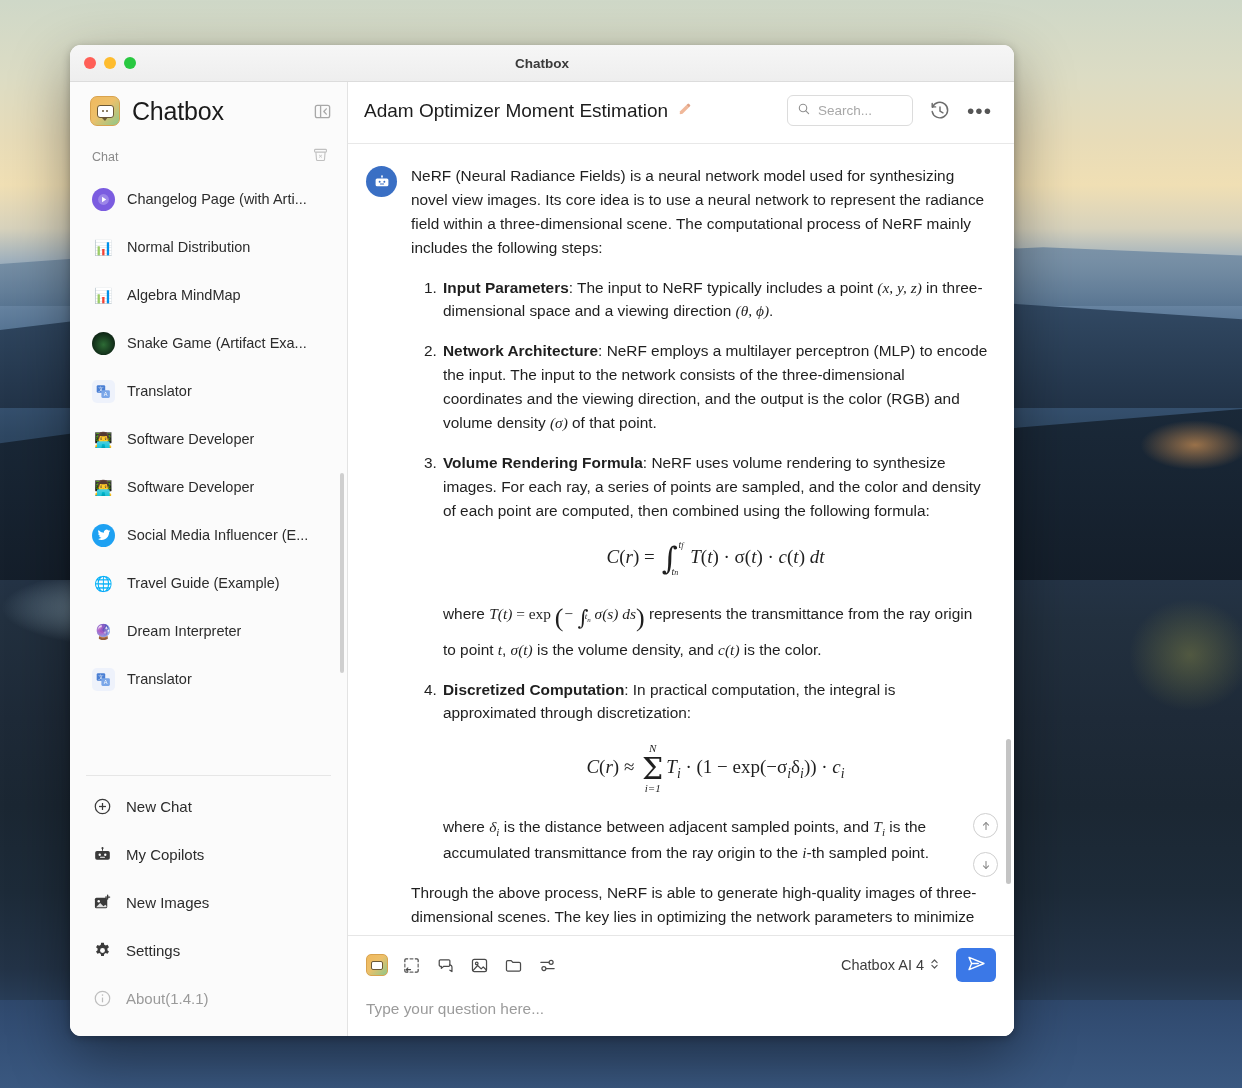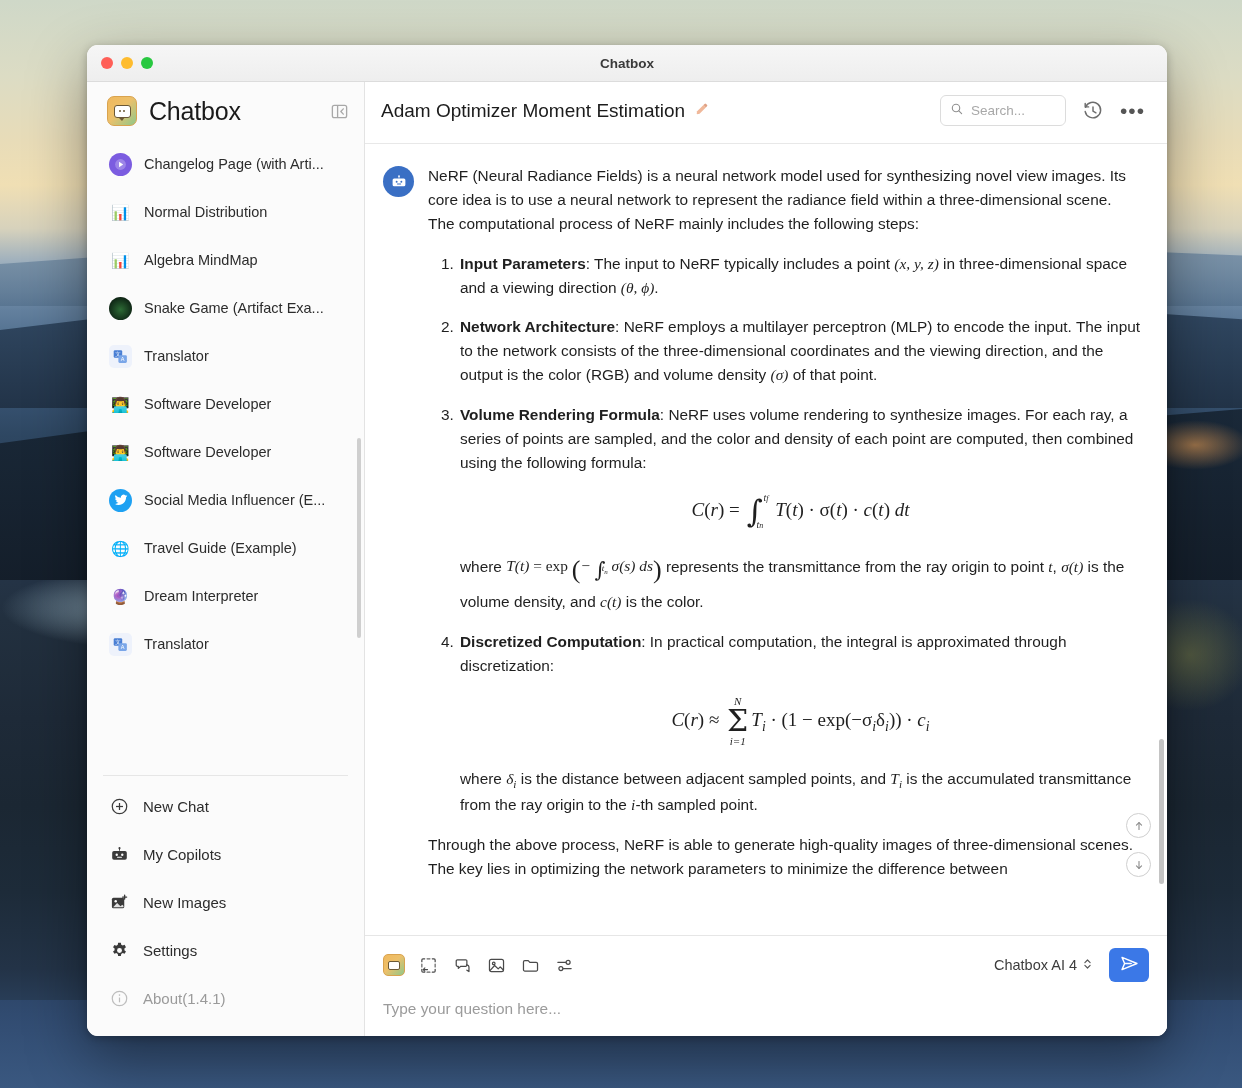--- a/index.html
+++ b/index.html
@@ -53,22 +53,22 @@
   }
   .water-bottom {
     position: absolute; left: 0; right: 0; top: 1000px; height: 88px;
     background: linear-gradient(to bottom, rgba(48,74,112,.85), rgba(58,88,128,.95));
     pointer-events: none;
   }
 
   
   .window {
     position: absolute;
-    left: 87px; top: 45px;
-    width: 1080px; height: 991px;
+    left: 70px; top: 45px;
+    width: 944px; height: 991px;
     background: #ffffff;
     border-radius: 11px;
     box-shadow: 0 22px 60px rgba(0,0,0,.40), 0 2px 8px rgba(0,0,0,.25);
     overflow: hidden;
     display: flex;
     flex-direction: column;
   }
   .titlebar {
     height: 37px; flex: 0 0 37px;
     background: linear-gradient(to bottom, #f6f6f6, #eeeeee);
@@ -306,20 +306,30 @@
         <div class="brand-name">Chatbox</div>
         <div class="collapse-btn">
           <svg width="19" height="19" viewBox="0 0 20 20" fill="none" stroke="#666" stroke-width="1.4">
             <rect x="2.5" y="3.5" width="15" height="13" rx="2"></rect>
             <line x1="8" y1="3.5" x2="8" y2="16.5"></line>
             <path d="M14 7.2 L11.4 10 L14 12.8" stroke-linecap="round" stroke-linejoin="round"></path>
           </svg>
         </div>
       </div>
 
+      <div class="chat-head">
+        <span class="lbl">Chat</span>
+        <span class="trash">
+          <svg width="17" height="17" viewBox="0 0 20 20" fill="none" stroke="#7a7a7a" stroke-width="1.3">
+            <rect x="3" y="4" width="14" height="3.2" rx="1"></rect>
+            <path d="M4.6 7.2 L5.3 16 C5.35 16.6 5.8 17 6.4 17 H13.6 C14.2 17 14.65 16.6 14.7 16 L15.4 7.2"></path>
+            <path d="M8.4 10.5 L11.6 13.5 M11.6 10.5 L8.4 13.5" stroke-width="1.1"></path>
+          </svg>
+        </span>
+      </div>
 
       <div class="chat-list">
         <div class="chat-item">
           <span class="ci-icon" style="background:#7b5ce0;border-radius:50%;">
             <svg width="13" height="13" viewBox="0 0 12 12">
                 <circle cx="6" cy="6" r="5" fill="#fff" opacity=".25"></circle>
                 <polygon points="4.7,3.5 8.5,6 4.7,8.5" fill="#fff"></polygon>
               </svg>
           </span>
           <span class="ci-label">Changelog Page (with Arti...</span>

